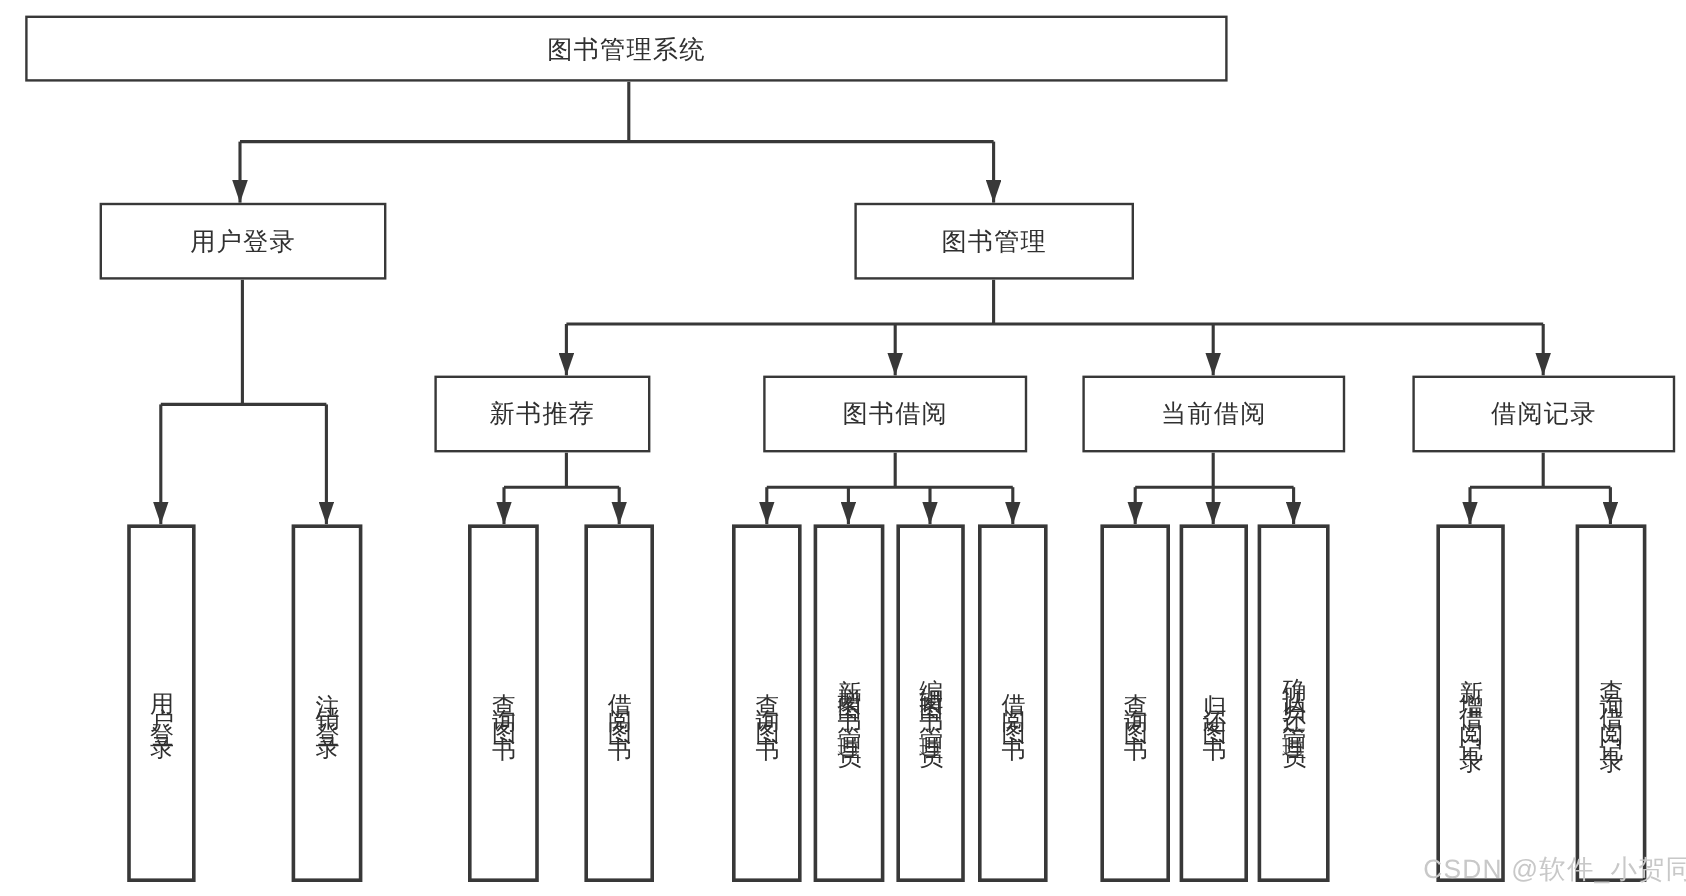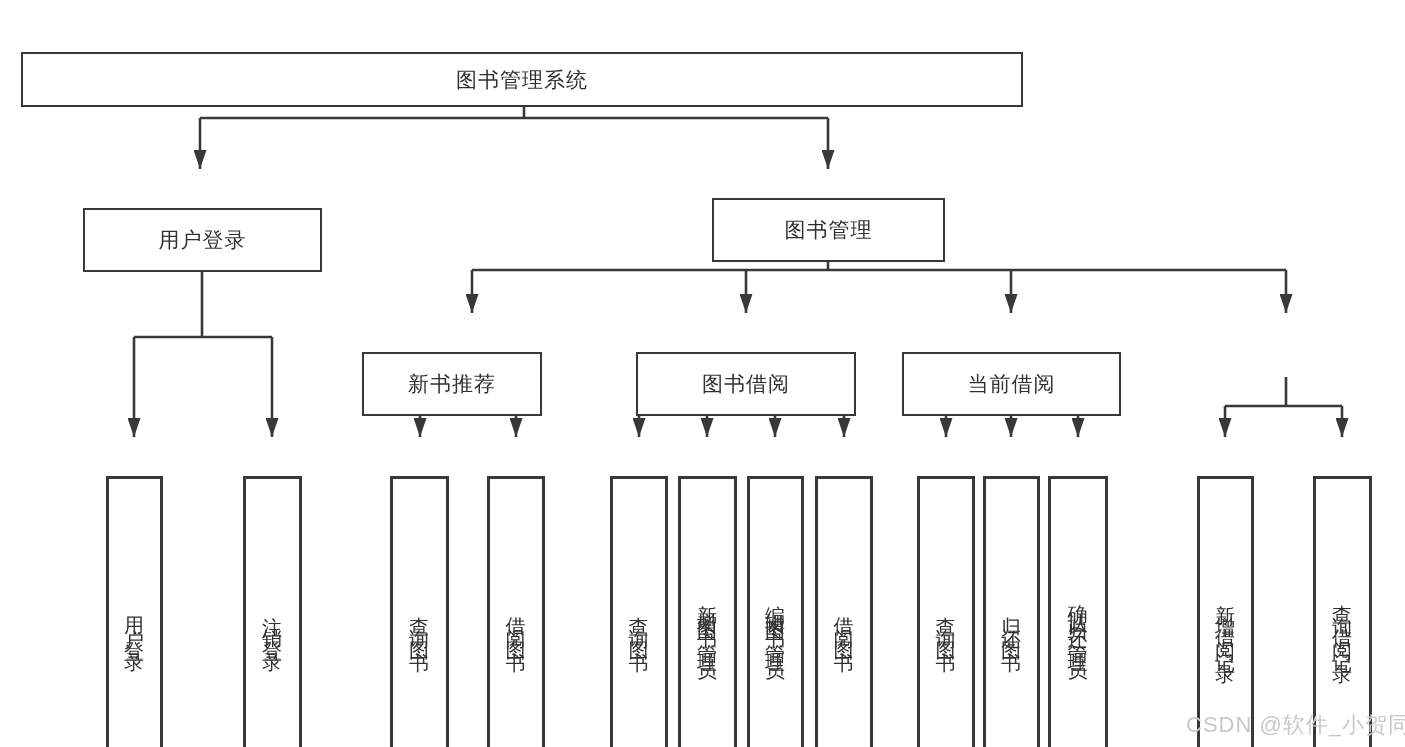--- a/index.html
+++ b/index.html
@@ -19,21 +19,20 @@
   }
   .node {
     position: absolute;
     box-sizing: border-box;
     background: #ffffff;
     border: 2.5px solid #383838;
     color: #303030;
     display: flex;
     align-items: center;
     justify-content: center;
-    margin-top: 39px;
   }
   .node.h {
     font-size: 21px;
     letter-spacing: 1px;
     white-space: nowrap;
   }
   .node.v {
     border-width: 3px;
     top: 437px;
     height: 298px;
@@ -111,25 +110,26 @@
         <path d="M1286 377 V406 M1225 406 H1342"></path>
         <path d="M1225 406 V437" marker-end="url(#arrow)"></path>
         <path d="M1342 406 V437" marker-end="url(#arrow)"></path>
       </g>
     </g>
   </svg>
 
   <div class="node h" style="left:21px; top:13px; width:1002px; height:55px;">图书管理系统</div>
 
   <div class="node h" style="left:83px; top:169px; width:239px; height:64px;">用户登录</div>
-  <div class="node h" style="left:712px; top:159px; width:233px; height:64px;">图书管理</div>
+  <div class="node h" style="left:712px; top:169px; width:233px; height:64px;">图书管理</div>
 
   <div class="node h" style="left:362px; top:313px; width:180px; height:64px;">新书推荐</div>
   <div class="node h" style="left:902px; top:313px; width:219px; height:64px;">当前借阅</div>
   <div class="node h" style="left:636px; top:313px; width:220px; height:64px;">图书借阅</div>
+  <div class="node h" style="left:1177px; top:313px; width:219px; height:64px;">借阅记录</div>
 
   <div class="node v" style="left:106px; width:57px;">
     <span class="vtext">用户登录</span>
   </div>
   <div class="node v" style="left:243px; width:59px;">
     <span class="vtext">注销登录</span>
   </div>
 
   <div class="node v" style="left:390px; width:59px;">
     <span class="vtext">查询图书</span>

